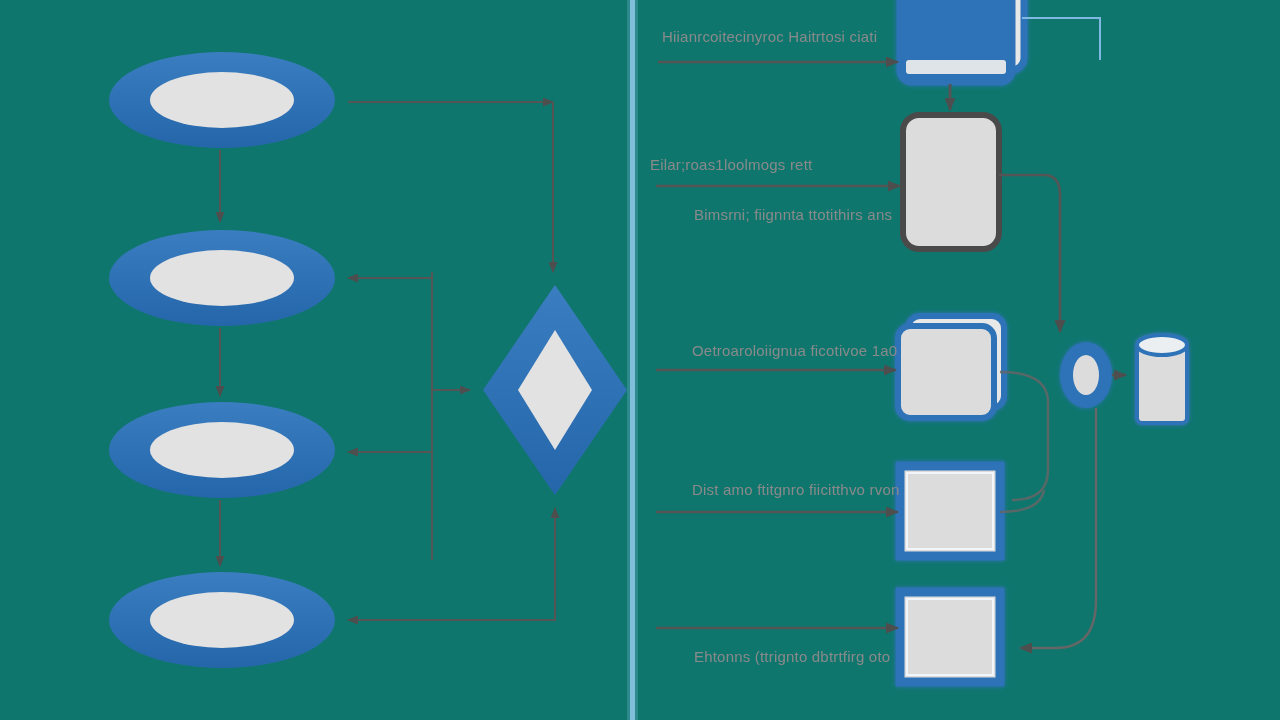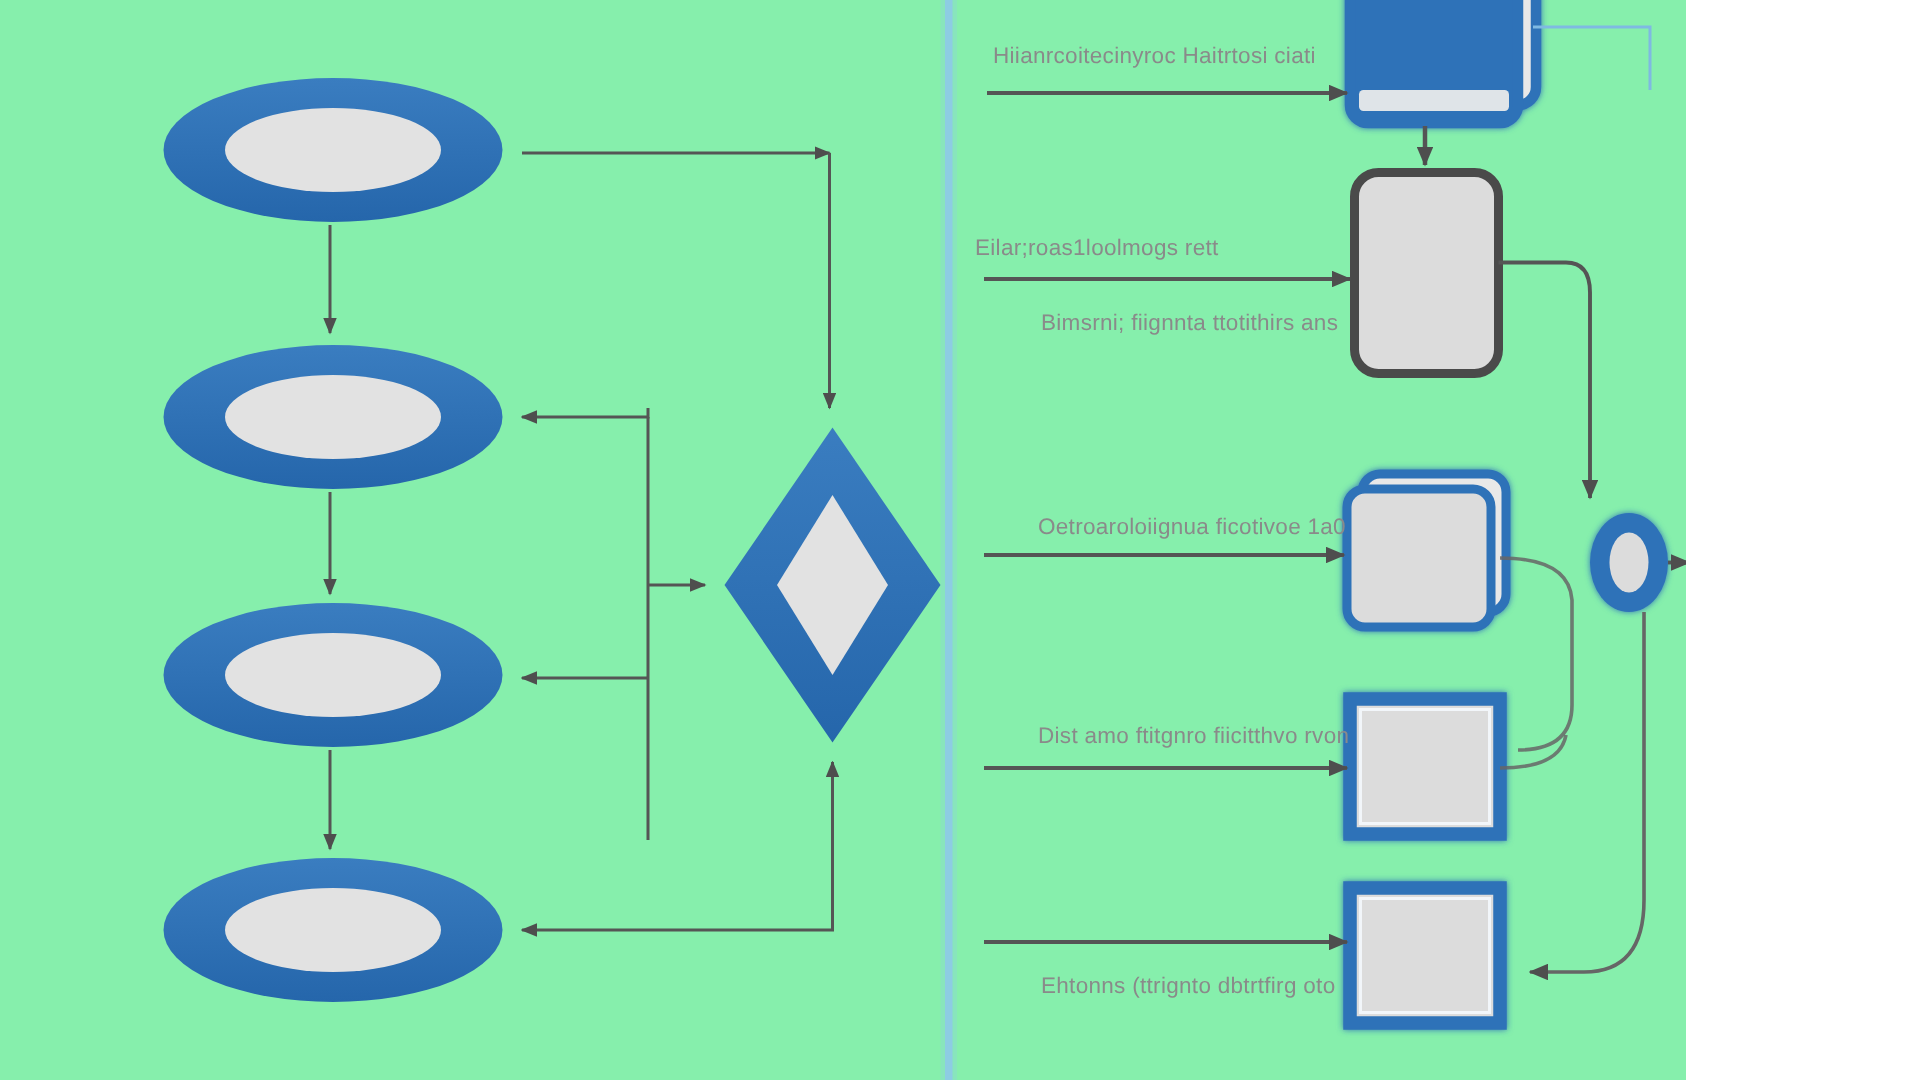--- a/index.html
+++ b/index.html
@@ -6,23 +6,23 @@
   html, body {
     margin: 0;
     padding: 0;
     background: #ffffff;
   }
   body {
     font-family: "Liberation Sans", sans-serif;
   }
   #canvas {
     position: relative;
-    width: 1124px;
+    width: 1280px;
     height: 720px;
-    background: #86efac;
+    background: #0f766e;
     overflow: hidden;
   }
   #canvas svg {
     position: absolute;
     top: 0;
     left: 0;
     width: 1280px;
     height: 720px;
     display: block;
   }

